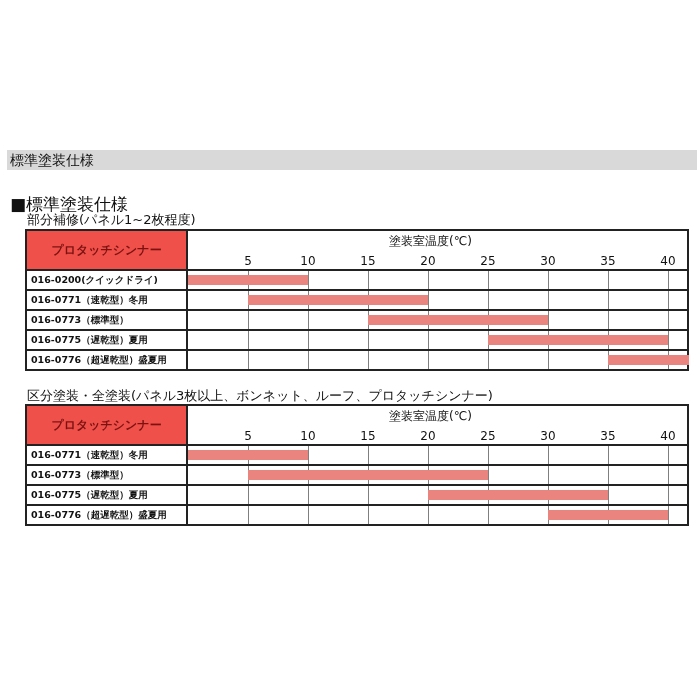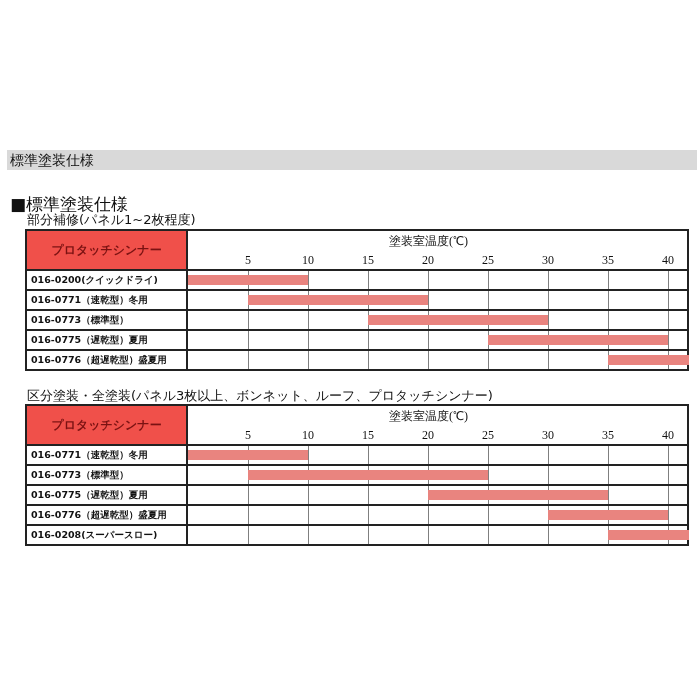--- a/index.html
+++ b/index.html
@@ -11,21 +11,21 @@
   .title-bar {
     position: absolute; left: 7px; top: 150px; width: 690px; height: 20px;
     background: #d9d9d9; font-size: 14px; line-height: 20px; padding-left: 3px; box-sizing: border-box;
   }
   .spec-head { position: absolute; left: 10px; top: 193px; font-size: 17px; }
   .section-title { position: absolute; left: 27px; font-size: 13px; white-space: nowrap; }
   .chart {
     position: absolute; left: 25px; width: 664px;
     border: 2px solid #222; box-sizing: border-box; background: #fff;
   }
-  .chart-header { position: relative; height: 38px; border-bottom: 2px solid #222; font-family: Liberation Serif, serif; }
+  .chart-header { position: relative; height: 38px; border-bottom: 2px solid #222; }
   .thinner-label {
     position: absolute; left: 0; top: 0; width: 161px; height: 100%;
     background: #f0504a; border-right: 2px solid #222; box-sizing: border-box;
     color: #7a1212; font-weight: bold; font-size: 12px;
     display: flex; align-items: center; justify-content: center;
   }
   .axis-title { position: absolute; top: 2px; font-size: 12px; white-space: nowrap; }
   .tick-label { position: absolute; bottom: 1px; font-size: 12px; transform: translateX(-50%); }
   .row { position: relative; height: 18px; border-bottom: 2px solid #222; }
   .row:last-child { border-bottom: none; }
@@ -175,25 +175,13 @@
       <div class="gridline" style="left: 221px;"></div>
       <div class="gridline" style="left: 281px;"></div>
       <div class="gridline" style="left: 341px;"></div>
       <div class="gridline" style="left: 401px;"></div>
       <div class="gridline" style="left: 461px;"></div>
       <div class="gridline" style="left: 521px;"></div>
       <div class="gridline" style="left: 581px;"></div>
       <div class="gridline" style="left: 641px;"></div>
       <div class="bar" style="left: 521px; width: 120px; background: rgb(233, 132, 127);"></div>
     </div>
-    <div class="row">
-      <div class="row-label">016-0208(スーパースロー)</div>
-      <div class="gridline" style="left: 221px;"></div>
-      <div class="gridline" style="left: 281px;"></div>
-      <div class="gridline" style="left: 341px;"></div>
-      <div class="gridline" style="left: 401px;"></div>
-      <div class="gridline" style="left: 461px;"></div>
-      <div class="gridline" style="left: 521px;"></div>
-      <div class="gridline" style="left: 581px;"></div>
-      <div class="gridline" style="left: 641px;"></div>
-      <div class="bar" style="left: 581px; width: 81px; background: rgb(233, 132, 127);"></div>
-    </div>
   </div>
 
 </body></html>

